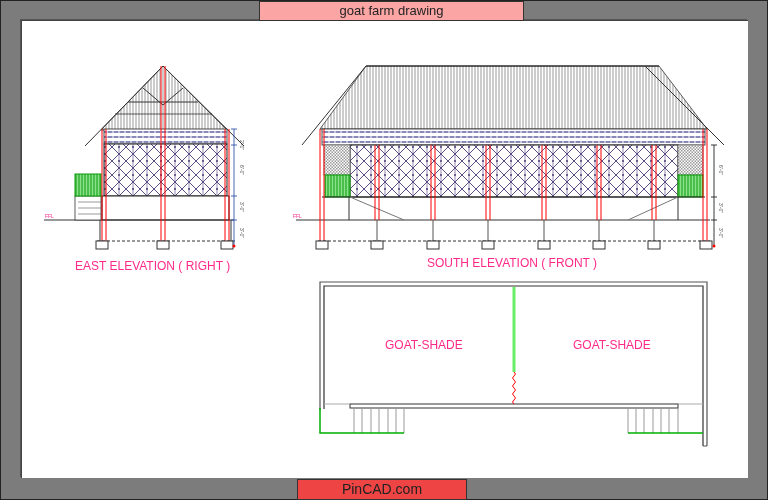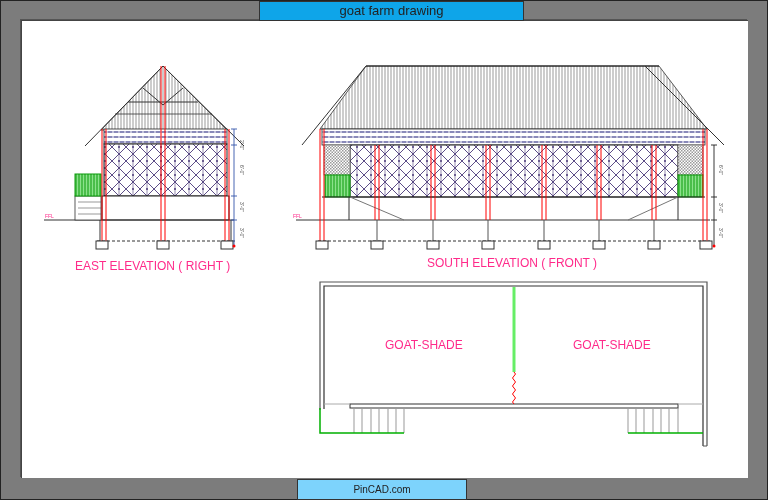--- a/index.html
+++ b/index.html
@@ -1,20 +1,20 @@
 <!DOCTYPE html>
 <html><head>
 <meta charset="utf-8">
 <style>
   html, body { margin: 0; padding: 0; }
   body { width: 768px; height: 500px; background: #7a7a7a; position: relative; overflow: hidden; font-family: "Liberation Sans", sans-serif; }
   .frame-outer { position: absolute; left: 0; top: 0; width: 766px; height: 498px; border: 1px solid #222; background: #7c7c7c; }
   .sheet { position: absolute; left: 21px; top: 20px; width: 726px; height: 457px; background: #ffffff; border-top: 1px solid #444; border-left: 1px solid #444; box-shadow: -1px -1px 0 #555; }
-  .title-box { position: absolute; left: 259px; top: 1px; width: 263px; height: 18px; background: #0ea5e9; border: 1px solid #333; text-align: center; font-size: 13px; line-height: 18px; color: #222; }
-  .footer-box { position: absolute; left: 297px; top: 479px; width: 168px; height: 19px; background: #7dd3fc; border: 1px solid #333; text-align: center; font-size: 10px; line-height: 19px; color: #222; }
+  .title-box { position: absolute; left: 259px; top: 1px; width: 263px; height: 18px; background: #fca5a5; border: 1px solid #333; text-align: center; font-size: 13px; line-height: 18px; color: #222; }
+  .footer-box { position: absolute; left: 297px; top: 479px; width: 168px; height: 19px; background: #ef4444; border: 1px solid #333; text-align: center; font-size: 14px; line-height: 19px; color: #222; }
   svg { position: absolute; left: 0; top: 0; }
   .lbl { font-family: "Liberation Sans", sans-serif; fill: #ff2a8a; }
 </style>
 </head>
 <body>
 
 <div class="frame-outer"></div>
 <div class="sheet"></div>
 
 <div class="title-box">

